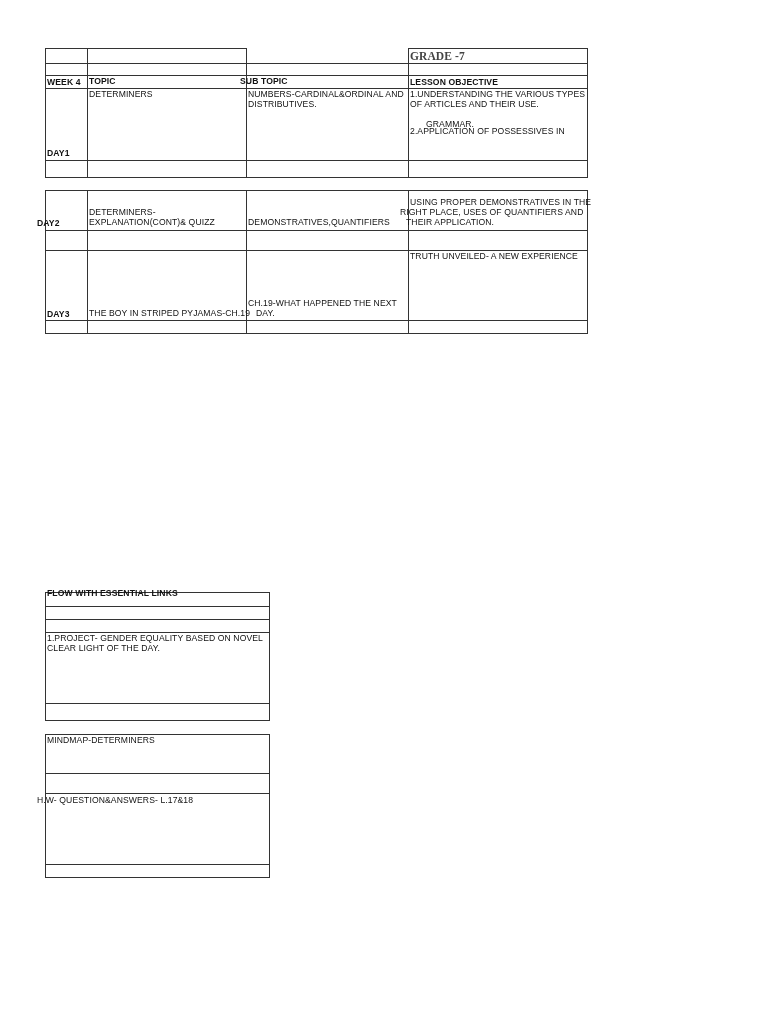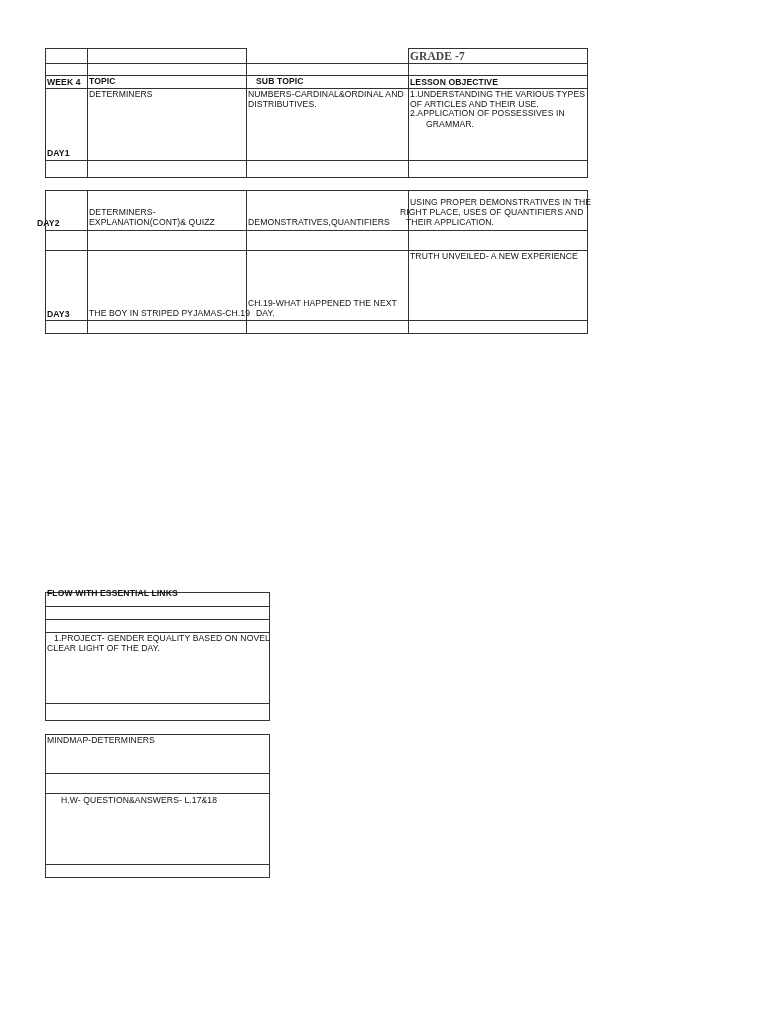--- a/index.html
+++ b/index.html
@@ -28,29 +28,29 @@
 
   <div class="vl" style="left:45px;top:48px;height:130px"></div>
   <div class="vl" style="left:87px;top:48px;height:130px"></div>
   <div class="vl" style="left:246px;top:48px;height:130px"></div>
   <div class="vl" style="left:408px;top:48px;height:130px"></div>
   <div class="vl" style="left:587px;top:48px;height:130px"></div>
 
   <div class="txt grade" style="left:410px;top:50px">GRADE -7</div>
   <div class="txt bold" style="left:47px;top:77px">WEEK 4</div>
   <div class="txt bold" style="left:89px;top:76px">TOPIC</div>
-  <div class="txt bold" style="left:256px;top:76px">SUB TOPIC</div>
+  <div class="txt bold" style="left:240px;top:76px">SUB TOPIC</div>
   <div class="txt bold" style="left:410px;top:77px">LESSON OBJECTIVE</div>
 
   <div class="txt bold" style="left:47px;top:148px">DAY1</div>
   <div class="txt" style="left:89px;top:89px">DETERMINERS</div>
   <div class="txt" style="left:248px;top:89px;width:158px">NUMBERS-CARDINAL&amp;ORDINAL AND DISTRIBUTIVES.</div>
   <div class="txt" style="left:410px;top:89px">1.UNDERSTANDING THE VARIOUS TYPES</div>
   <div class="txt" style="left:410px;top:99px">OF ARTICLES AND THEIR USE.</div>
-  <div class="txt" style="left:410px;top:108px">2.APPLICATION OF POSSESSIVES IN</div>
+  <div class="txt" style="left:410px;top:126px">2.APPLICATION OF POSSESSIVES IN</div>
   <div class="txt" style="left:426px;top:119px">GRAMMAR.</div>
 </div>
 
 <div>
   <div class="hl" style="left:45px;top:190px;width:543px"></div>
   <div class="hl" style="left:45px;top:230px;width:543px"></div>
   <div class="hl" style="left:45px;top:250px;width:543px"></div>
   <div class="hl" style="left:45px;top:320px;width:543px"></div>
   <div class="hl" style="left:45px;top:333px;width:543px"></div>
   <div class="vl" style="left:45px;top:190px;height:144px"></div>
@@ -78,28 +78,28 @@
   <div class="hl" style="left:45px;top:592px;width:225px"></div>
   <div class="hl" style="left:45px;top:606px;width:225px"></div>
   <div class="hl" style="left:45px;top:619px;width:225px"></div>
   <div class="hl" style="left:45px;top:632px;width:225px"></div>
   <div class="hl" style="left:45px;top:703px;width:225px"></div>
   <div class="hl" style="left:45px;top:720px;width:225px"></div>
   <div class="vl" style="left:45px;top:592px;height:129px"></div>
   <div class="vl" style="left:269px;top:592px;height:129px"></div>
 
   <div class="txt bold" style="left:47px;top:588px">FLOW WITH ESSENTIAL LINKS</div>
-  <div class="txt" style="left:54px;top:633px">1.PROJECT- GENDER EQUALITY BASED ON NOVEL</div>
+  <div class="txt" style="left:47px;top:633px">1.PROJECT- GENDER EQUALITY BASED ON NOVEL</div>
   <div class="txt" style="left:47px;top:643px">CLEAR LIGHT OF THE DAY.</div>
 </div>
 
 <div>
   <div class="hl" style="left:45px;top:734px;width:225px"></div>
   <div class="hl" style="left:45px;top:773px;width:225px"></div>
   <div class="hl" style="left:45px;top:793px;width:225px"></div>
   <div class="hl" style="left:45px;top:864px;width:225px"></div>
   <div class="hl" style="left:45px;top:877px;width:225px"></div>
   <div class="vl" style="left:45px;top:734px;height:144px"></div>
   <div class="vl" style="left:269px;top:734px;height:144px"></div>
 
   <div class="txt" style="left:47px;top:735px">MINDMAP-DETERMINERS</div>
-  <div class="txt" style="left:61px;top:795px">H.W- QUESTION&amp;ANSWERS- L.17&amp;18</div>
+  <div class="txt" style="left:37px;top:795px">H.W- QUESTION&amp;ANSWERS- L.17&amp;18</div>
 </div>
 
 </body></html>

